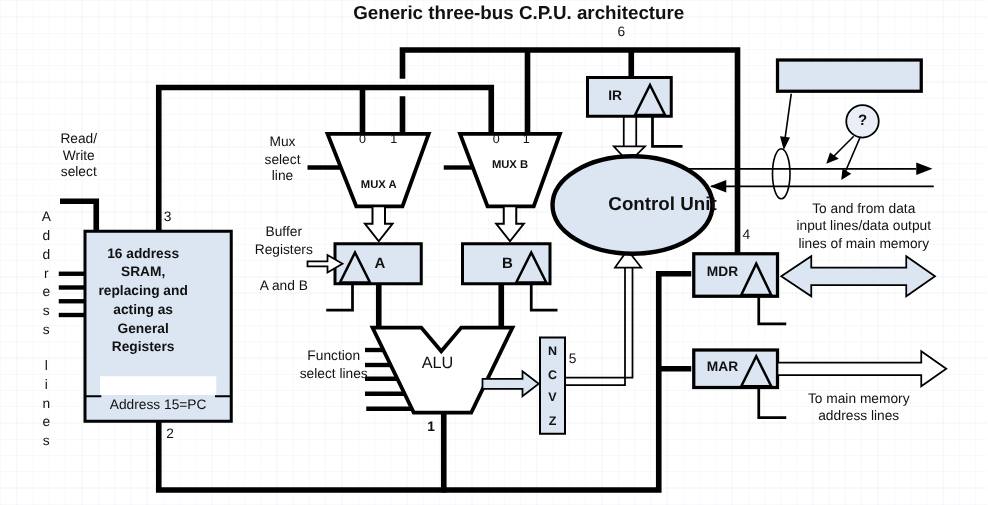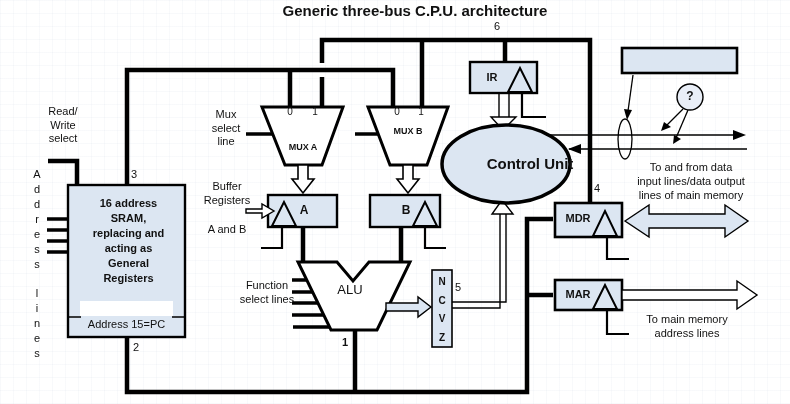--- a/index.html
+++ b/index.html
@@ -138,21 +138,21 @@
   </svg>
 
   <div class="lbl title" style="left:130px;top:2px;width:570px;">Generic three-bus C.P.U. architecture</div>
 
   <div class="lbl" style="left:28px;top:105px;width:70px;">Read/
 Write
 select</div>
   <div class="lbl vert" style="left:31px;top:168px;">Address</div>
   <div class="lbl vert" style="left:31px;top:287px;">lines</div>
 
-  <div class="lbl b" style="left:72px;top:196px;width:113px;line-height:15px;">16 address
+  <div class="lbl b" style="left:58px;top:196px;width:113px;line-height:15px;">16 address
 SRAM,
 replacing and
 acting as
 General
 Registers</div>
   <div class="lbl" style="left:70px;top:318px;width:113px;">Address 15=PC</div>
 
   <div class="lbl num" style="left:131px;top:168px;width:16px;text-align:left;">3</div>
   <div class="lbl num" style="left:133px;top:341px;width:16px;text-align:left;">2</div>
   <div class="lbl num b" style="left:332px;top:336px;width:16px;text-align:right;">1</div>

